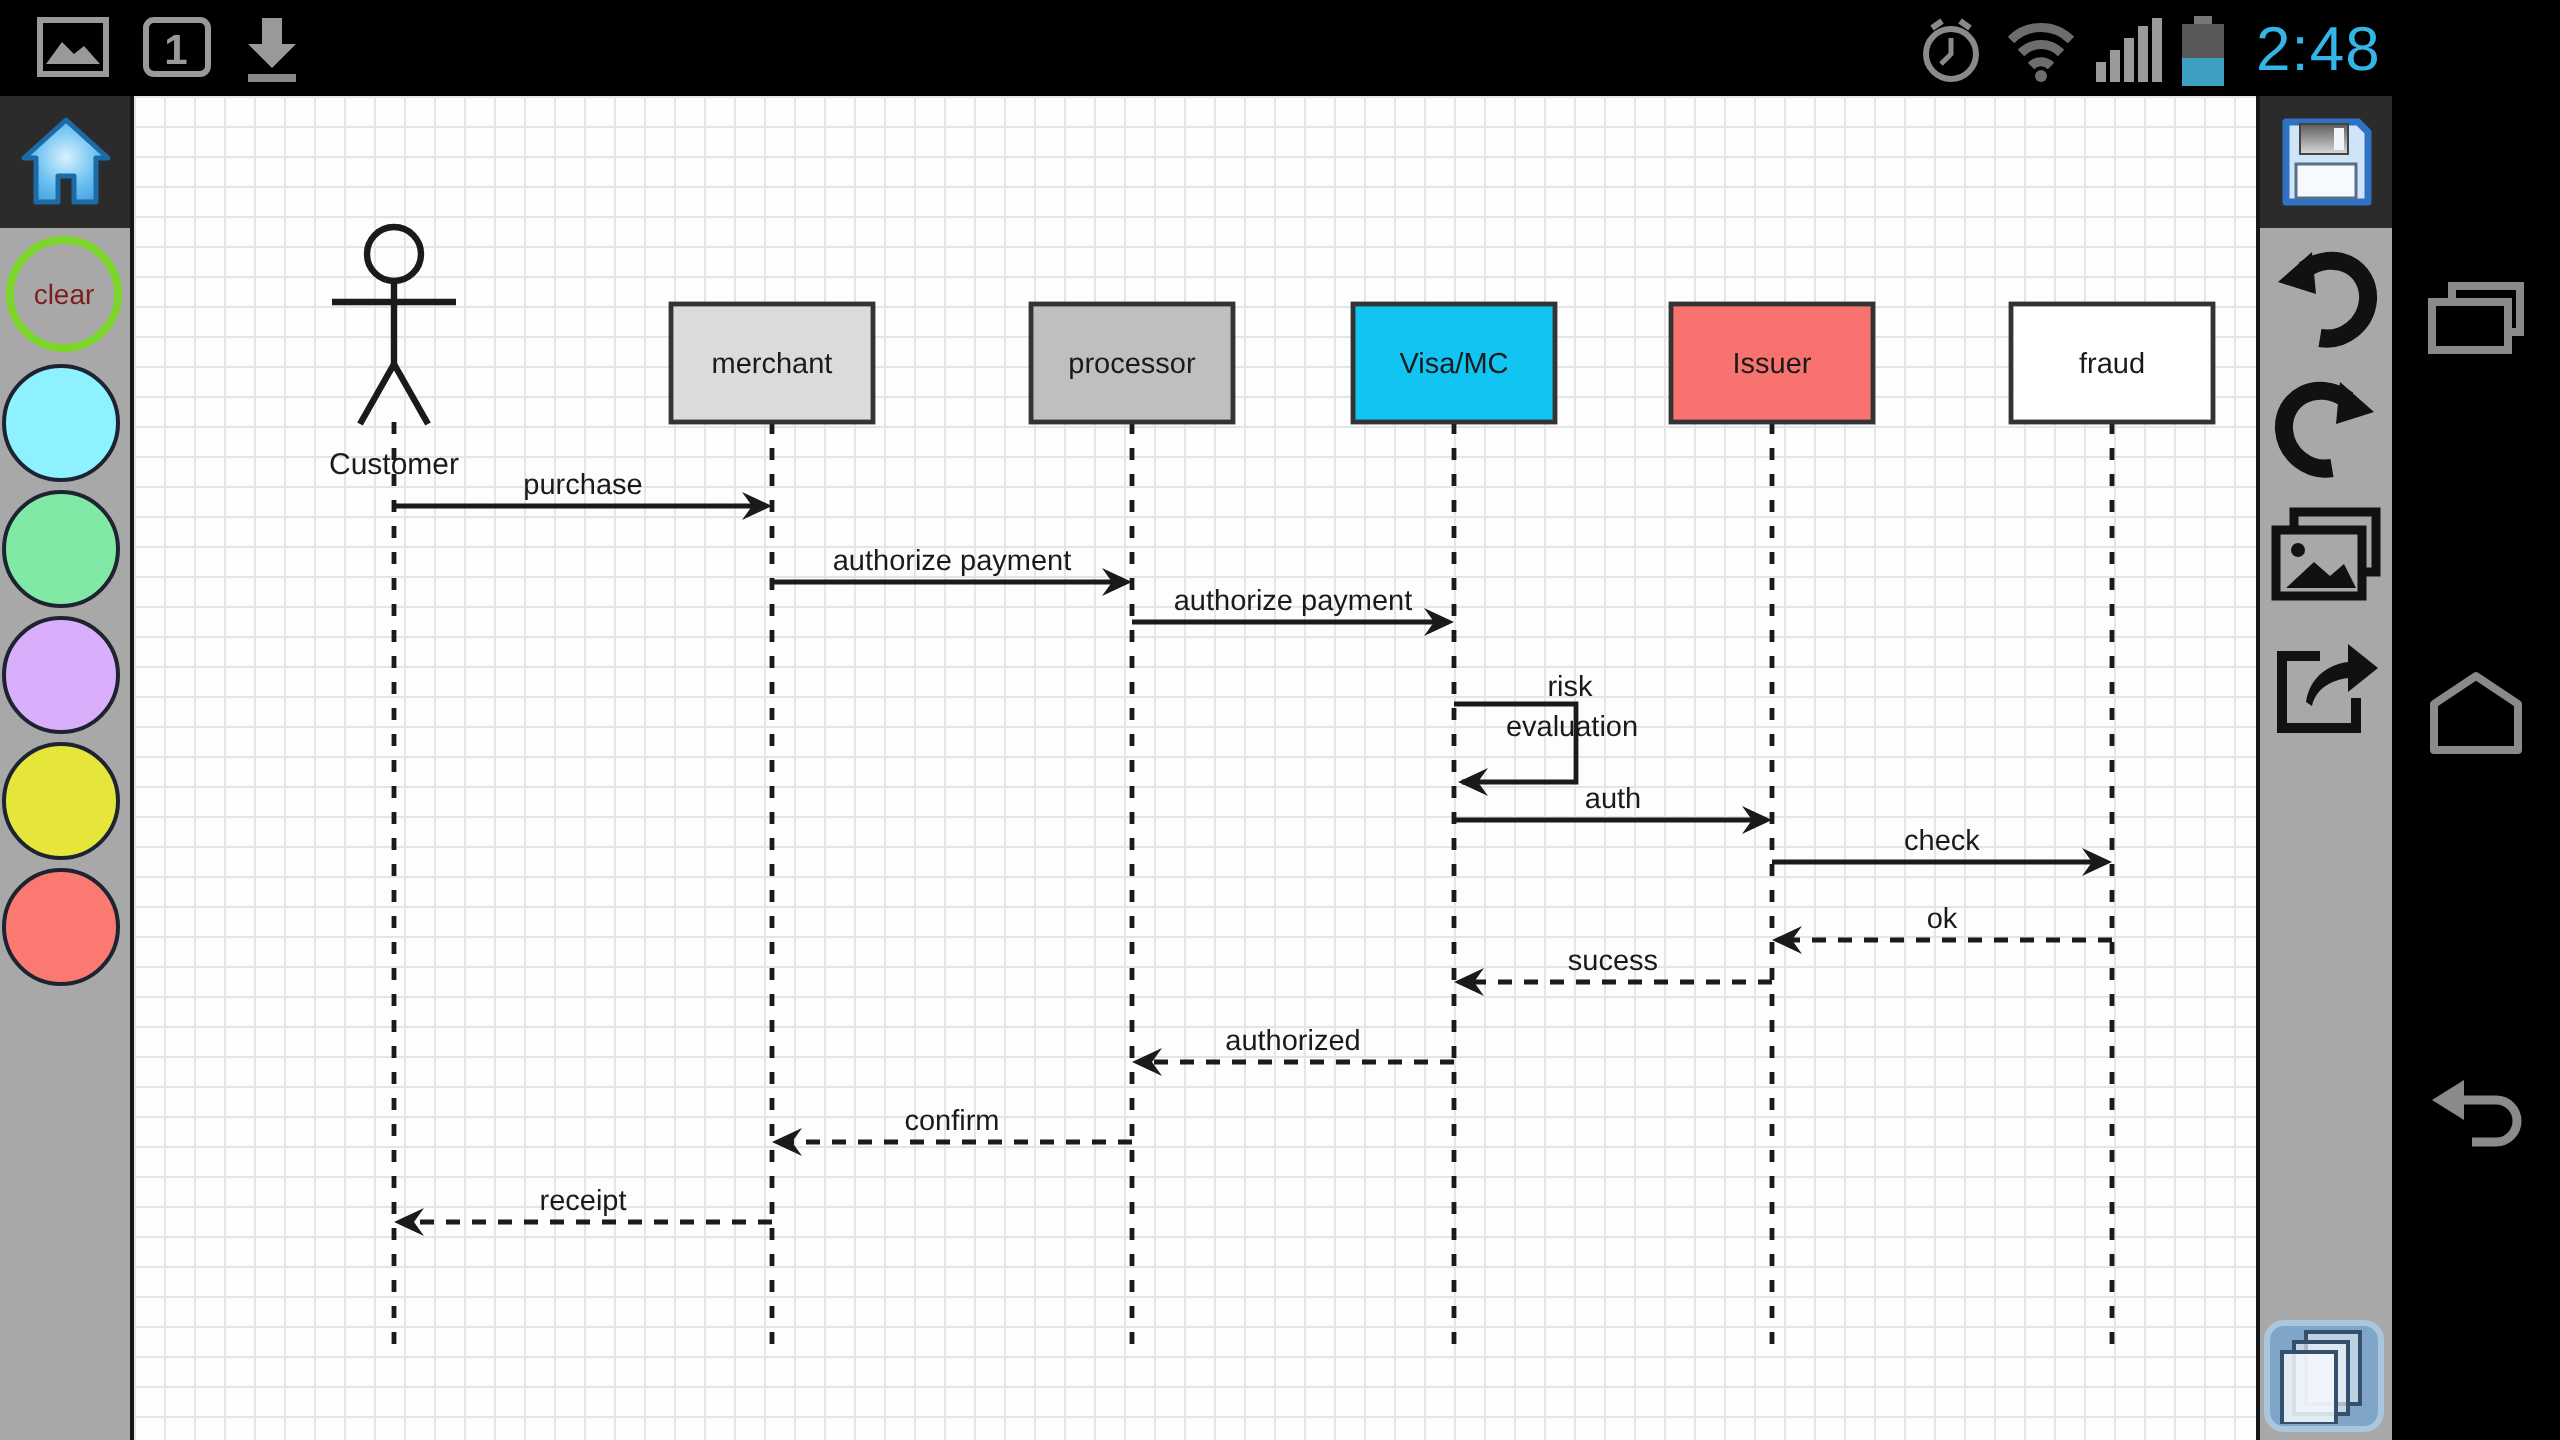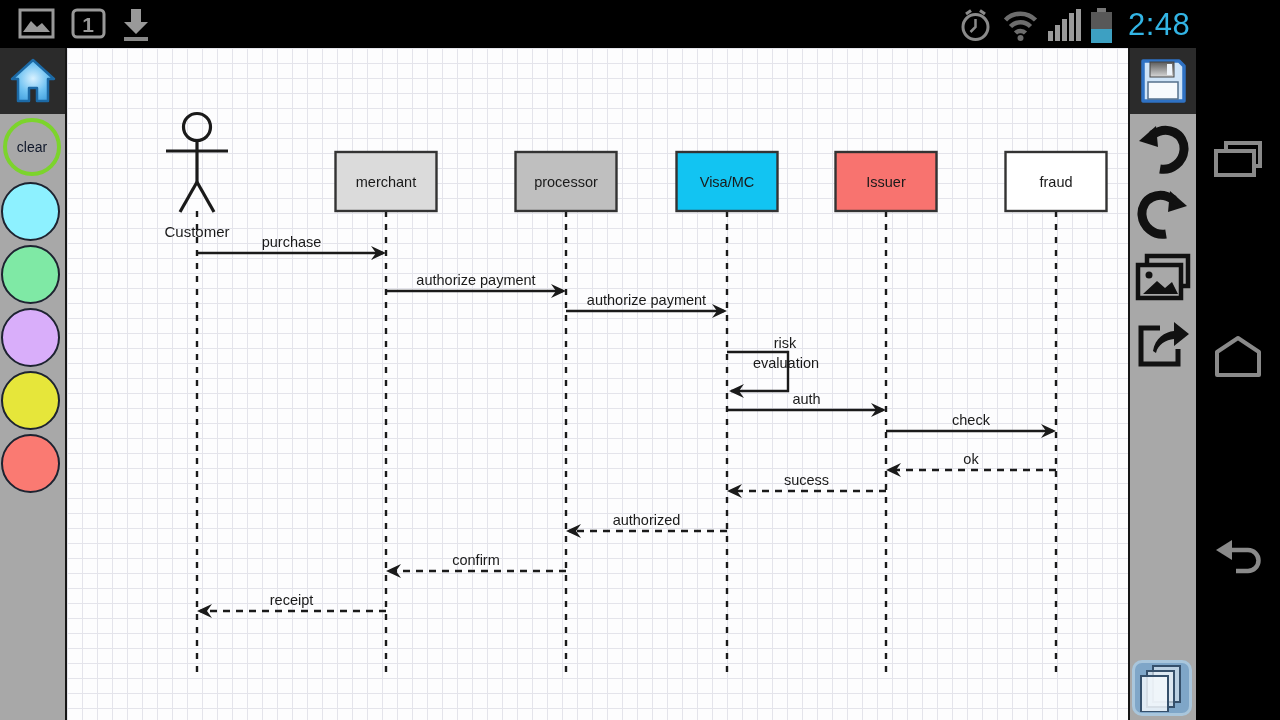--- a/index.html
+++ b/index.html
@@ -11,21 +11,21 @@
   
   .statusbar{position:absolute;left:0;top:0;width:1280px;height:48px;background:#000;}
   .sb-left{position:absolute;left:18px;top:8px;display:flex;gap:16px;align-items:flex-start;}
   .sb-right{position:absolute;left:958px;top:6px;display:flex;gap:9px;align-items:center;height:38px;}
   .clock{font-size:31px;color:#33B5E5;margin-left:6px;letter-spacing:0.5px;}
   
   .left-toolbar{position:absolute;left:0;top:48px;width:65px;height:672px;background:#a8a8a8;}
   .home-btn{position:absolute;left:0;top:0;width:65px;height:66px;background:#2b2b2b;
     display:flex;align-items:center;justify-content:center;}
   .clear-btn{position:absolute;left:3px;top:70px;width:50px;height:50px;border-radius:50%;
-    border:4px solid #7cd42c;color:#0f172a;font-size:14px;display:flex;align-items:center;justify-content:center;}
+    border:4px solid #7cd42c;color:#7f1d1d;font-size:14px;display:flex;align-items:center;justify-content:center;}
   .swatch{position:absolute;width:59px;height:59px;border-radius:50%;border:2px solid #1d2330;box-sizing:border-box;}
   
   .canvas{position:absolute;left:65px;top:48px;width:1065px;height:672px;box-sizing:border-box;
     background-color:#fdfdfe;
     background-image:linear-gradient(to right,#e4e4eb 1px,transparent 1px),
                      linear-gradient(to bottom,#e4e4eb 1px,transparent 1px);
     background-size:15px 15px;
     border-left:2px solid #161616;border-right:2px solid #161616;}
   .canvas svg{position:absolute;left:0;top:0;}
   

